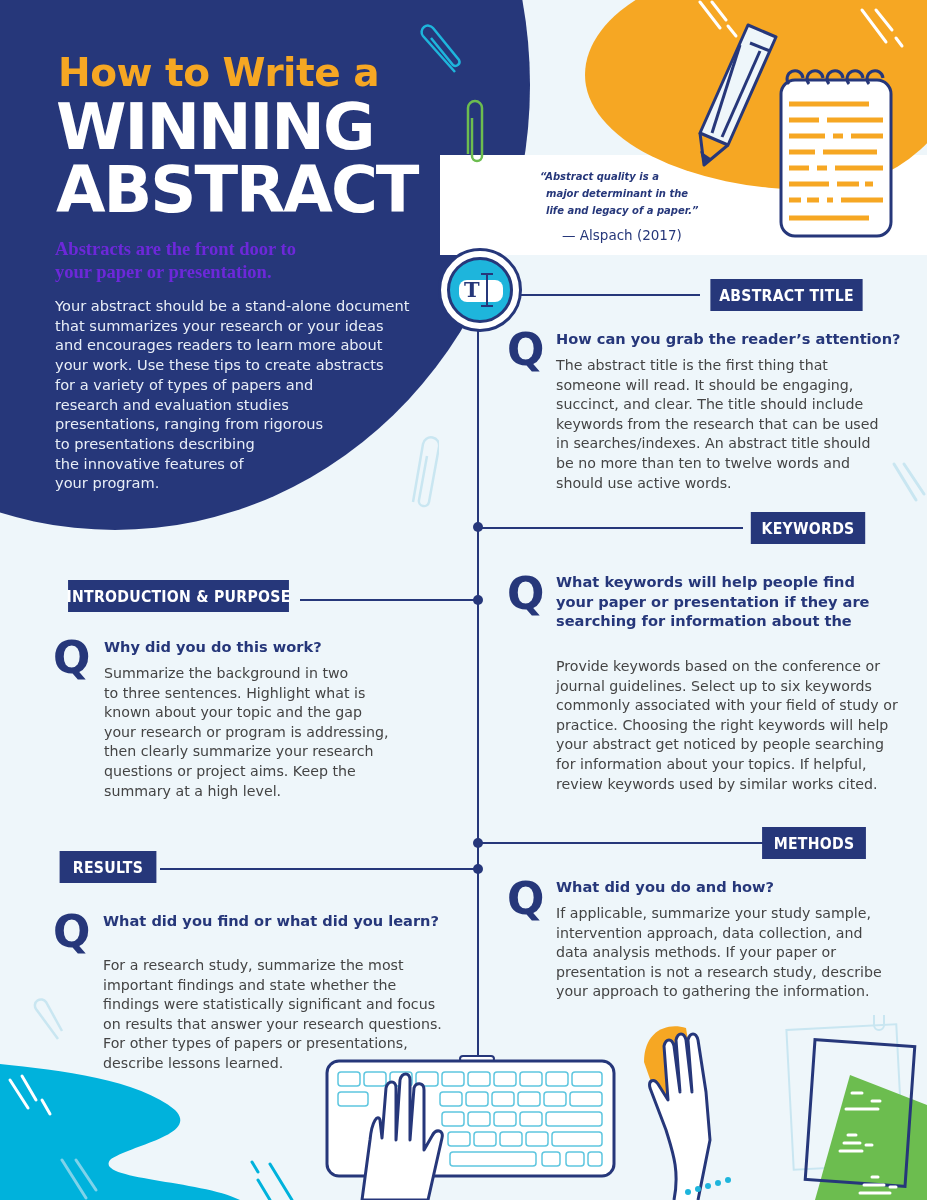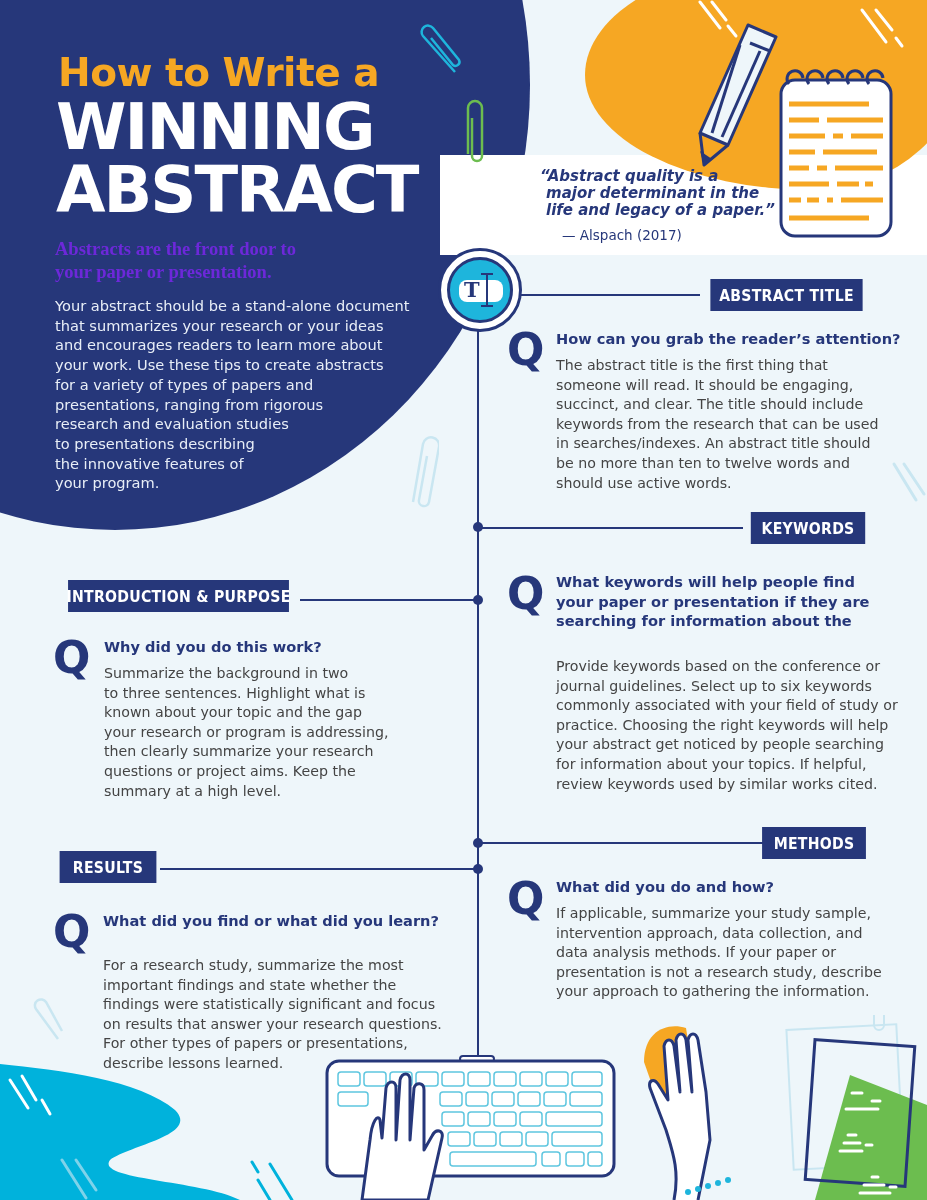--- a/index.html
+++ b/index.html
@@ -51,21 +51,21 @@
     font-weight: bold; font-size: 18.5px; line-height: 23px; color: #6d28d9; font-family: Liberation Serif, serif;
   }
   .intro-body {
     position: absolute; left: 55px; top: 296px; width: 380px;
     font-size: 14.6px; line-height: 19.7px; color: #e8eef7;
   }
   .intro-body span { display: block; white-space: nowrap; }
 
   .quote-text {
     position: absolute; left: 540px; top: 168px; width: 230px;
-    font-weight: bold; font-style: italic; font-size: 15px; line-height: 17px; color: #26377a;
+    font-weight: bold; font-style: italic; font-size: 10px; line-height: 17px; color: #26377a;
   }
   .quote-text span { display: block; white-space: nowrap; }
   .quote-attr {
     position: absolute; left: 548px; top: 227px;
     font-size: 13.5px; color: #26377a; margin-left: 14px;
   }
 
   
   .vline { position: absolute; left: 477px; top: 330px; width: 2px; height: 730px; background: #26377a; }
   .hline { position: absolute; height: 2px; background: #26377a; }
@@ -187,22 +187,22 @@
 <div class="intro-heading">
   <div>Abstracts are the front door to</div>
   <div>your paper or presentation.</div>
 </div>
 <div class="intro-body">
   <span>Your abstract should be a stand-alone document</span>
   <span>that summarizes your research or your ideas</span>
   <span>and encourages readers to learn more about</span>
   <span>your work. Use these tips to create abstracts</span>
   <span>for a variety of types of papers and</span>
+  <span>research and evaluation studies</span>
   <span>presentations, ranging from rigorous</span>
-  <span>research and evaluation studies</span>
   <span>to presentations describing</span>
   <span>the innovative features of</span>
   <span>your program.</span>
 </div>
 
 <div class="quote-text">
   <span>“Abstract quality is a</span>
   <span style="padding-left:6px">major determinant in the</span>
   <span style="padding-left:6px">life and legacy of a paper.”</span>
 </div>

